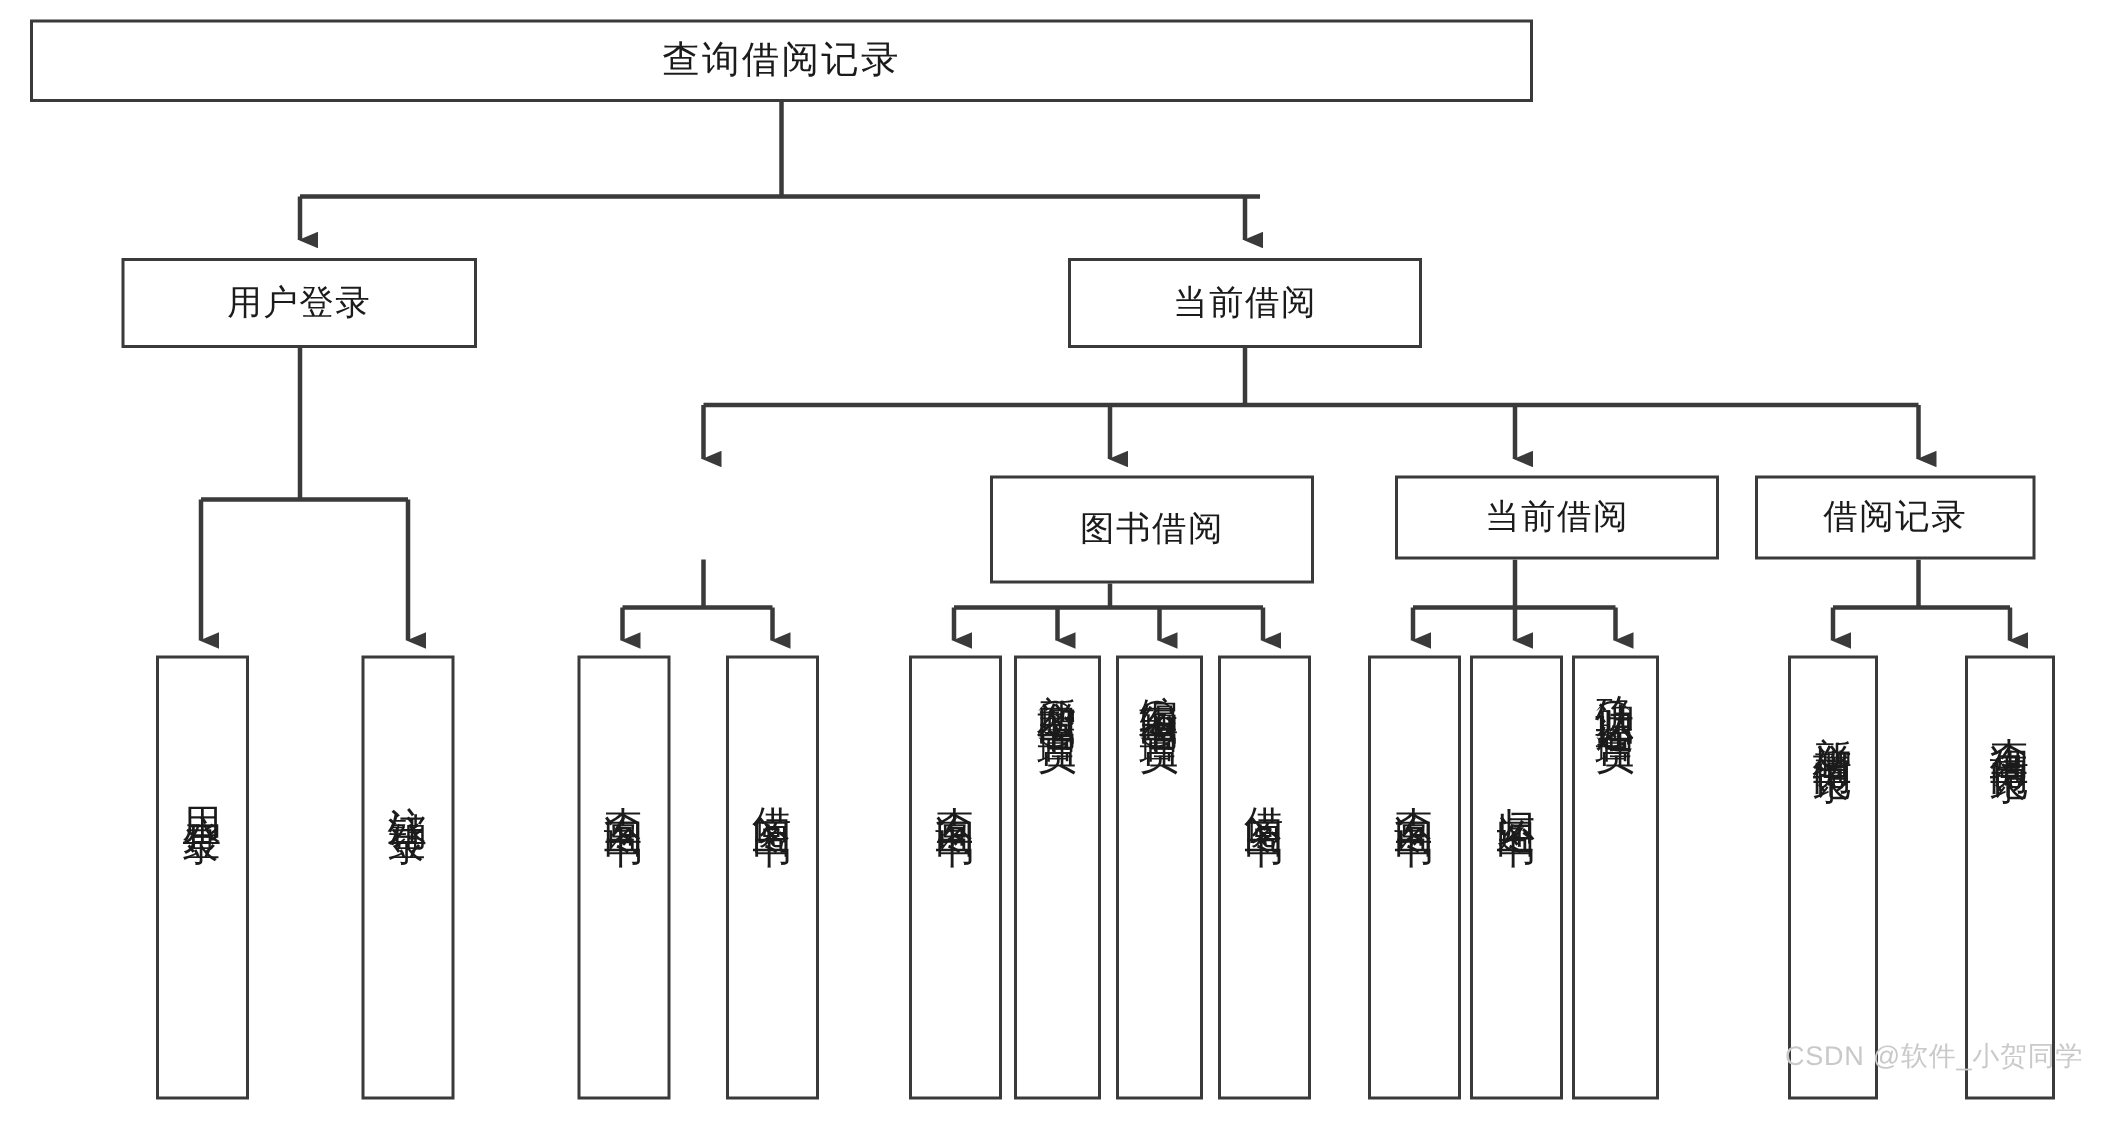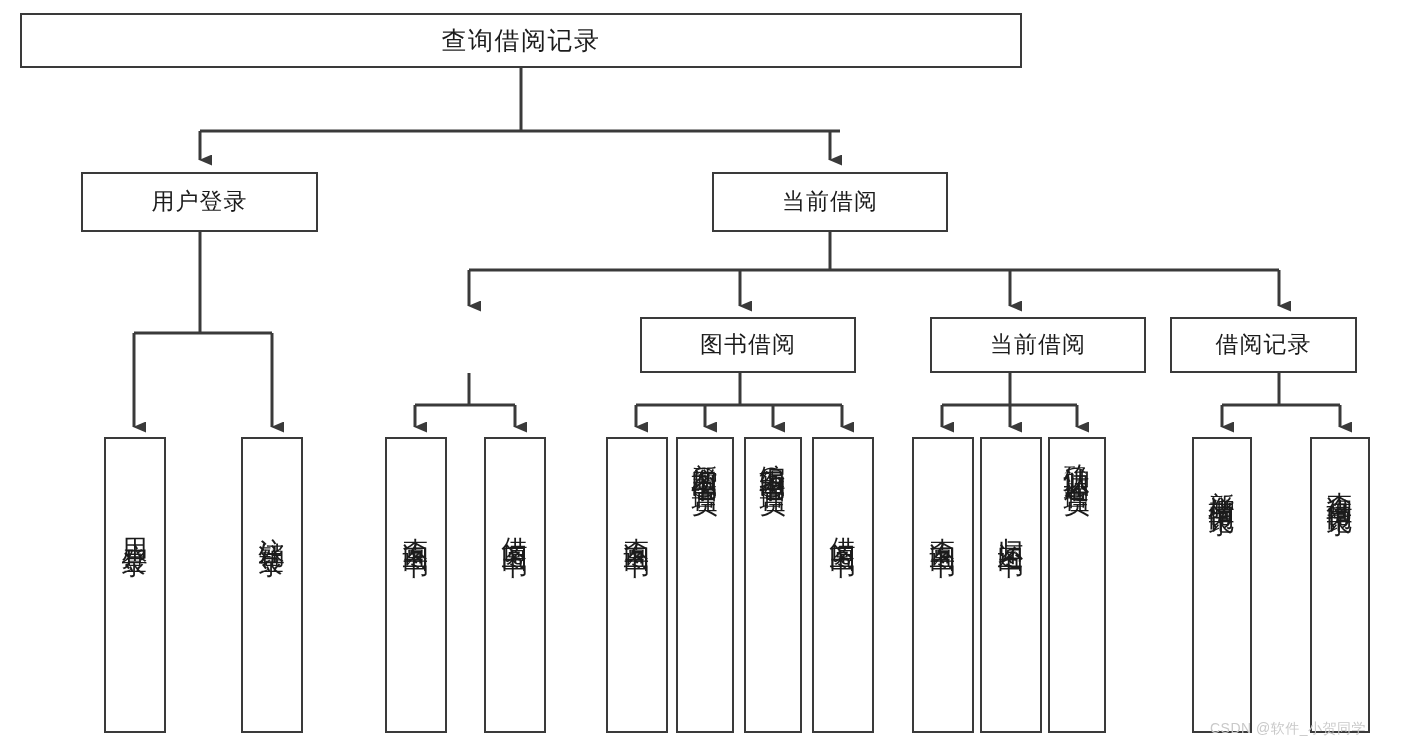--- a/index.html
+++ b/index.html
@@ -42,27 +42,26 @@
     text-orientation:upright;
     font-size:26px;
     letter-spacing:5px;
     line-height:1;
     white-space:nowrap;
   }
   .v-node.tall .lbl{letter-spacing:4px;}
 
   .watermark{
     position:absolute;
-    left:1190px;top:720px;
-    font-size:14px;
+    left:1190px;top:692px;
+    font-size:18px;
     color:#c9c9c9;
     letter-spacing:0.5px;
     white-space:nowrap;
     pointer-events:none;
-    margin-left:20px;
   }
 </style>
 </head>
 <body>
 
 <div id="canvas">
 
   <svg class="wires" viewBox="0 0 1405 747" xmlns="http://www.w3.org/2000/svg">
     <defs>
       <marker id="arr" markerWidth="11" markerHeight="13" refX="5.5" refY="12" orient="auto" markerUnits="userSpaceOnUse">
@@ -119,21 +118,21 @@
 
   <div class="node h-node" style="left:81px;top:172px;width:237px;height:60px;">
     <span class="lbl">用户登录</span>
   </div>
 
   <div class="node h-node" style="left:712px;top:172px;width:236px;height:60px;">
     <span class="lbl">当前借阅</span>
   </div>
 
 
-  <div class="node h-node" style="left:640px;top:317px;width:216px;height:56px;">
+  <div class="node h-node" style="left:660px;top:317px;width:216px;height:72px;">
     <span class="lbl">图书借阅</span>
   </div>
 
   <div class="node h-node" style="left:902px;top:317px;width:216px;height:56px;margin-left:28px;">
     <span class="lbl">当前借阅</span>
   </div>
 
   <div class="node h-node" style="left:1170px;top:317px;width:187px;height:56px;">
     <span class="lbl">借阅记录</span>
   </div>

